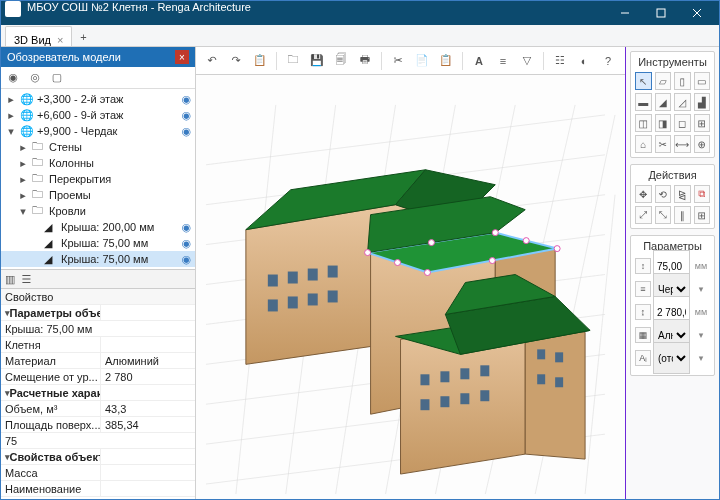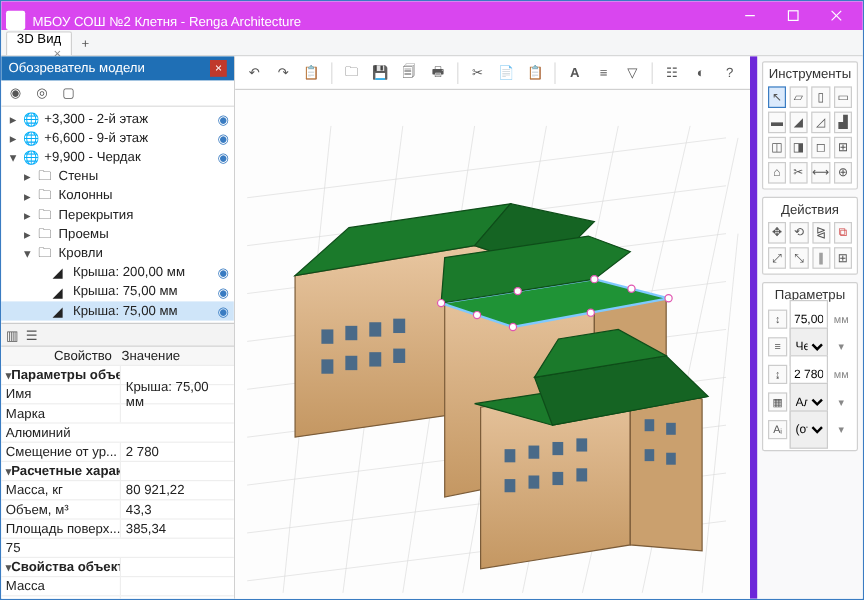--- a/index.html
+++ b/index.html
@@ -1,23 +1,23 @@
 <!DOCTYPE html>
 <html><head>
 <meta charset="utf-8">
 <style>
 *{box-sizing:border-box;margin:0;padding:0;font-family:"Segoe UI",Tahoma,sans-serif;font-size:11px;}
 body{width:720px;height:500px;background:#fff;overflow:hidden;border:1px solid #3a7cc2;}
-.titlebar{height:24px;background:#d946ef;color:#fff;display:flex;align-items:flex-end;padding:0 4px;}
+.titlebar{height:24px;background:#0c4a6e;color:#fff;display:flex;align-items:flex-start;padding:0 4px;}
 .titlebar .icon{width:16px;height:16px;background:#fff;border-radius:2px;margin-right:6px;}
 .titlebar .title{flex:1;font-size:11px;}
 .titlebar .winbtn{width:36px;height:24px;display:flex;align-items:center;justify-content:center;cursor:pointer;}
 .titlebar .winbtn svg{stroke:#fff;fill:none;stroke-width:1;}
 .tabbar{height:22px;background:#f5f6f7;border-bottom:1px solid #d0d0d0;display:flex;align-items:flex-end;padding:0 4px;}
-.tab{height:20px;padding:0 8px;display:flex;align-items:flex-end;background:#fff;border:1px solid #d0d0d0;border-bottom:none;border-radius:2px 2px 0 0;margin-right:2px;font-size:11px;flex-direction:column;}
+.tab{height:20px;padding:0 8px;display:flex;align-items:flex-end;background:#fff;border:1px solid #d0d0d0;border-bottom:none;border-radius:2px 2px 0 0;margin-right:2px;font-size:11px;}
 .tab .x{margin-left:6px;color:#888;cursor:pointer;}
 .addtab{width:18px;height:18px;display:flex;align-items:center;justify-content:center;color:#555;cursor:pointer;}
 .workarea{display:flex;height:452px;}
 .leftpanel{width:195px;border-right:1px solid #d0d0d0;background:#fff;display:flex;flex-direction:column;justify-content:center;}
 .panel-title{height:20px;background:#1f6fb5;color:#fff;display:flex;align-items:center;padding:0 6px;font-size:11px;}
 .panel-title .pclose{margin-left:auto;width:14px;height:14px;background:#c0392b;color:#fff;display:flex;align-items:center;justify-content:center;font-size:10px;cursor:pointer;}
 .panel-icons{height:22px;border-bottom:1px solid #ddd;display:flex;align-items:center;padding:0 4px;gap:6px;color:#555;}
 .panel-icons .pi{width:16px;height:16px;display:flex;align-items:center;justify-content:center;cursor:pointer;}
 .tree{flex:0 0 auto;height:180px;overflow:auto;padding:2px 0;}
 .trow{display:flex;align-items:center;height:16px;padding:0 4px;font-size:11px;color:#222;cursor:pointer;}
@@ -25,29 +25,29 @@
 .trow .toggle{width:12px;text-align:center;color:#555;}
 .trow .ticon{width:14px;height:12px;margin:0 3px;display:flex;align-items:center;}
 .trow .eye{margin-left:auto;color:#3a7cc2;font-size:11px;}
 .indent1{padding-left:4px;}.indent2{padding-left:16px;}.indent3{padding-left:28px;}
 .gridhdr{height:20px;border-top:1px solid #ccc;border-bottom:1px solid #ccc;background:#f3f3f3;display:flex;align-items:center;padding:0 4px;gap:6px;color:#555;}
 .props{flex:1;overflow:auto;}
 .prow{display:flex;height:16px;border-bottom:1px solid #eee;font-size:11px;}
 .prow .pname{width:100px;padding:0 4px;color:#222;display:flex;align-items:center;border-right:1px solid #eee;white-space:nowrap;overflow:hidden;}
 .prow .pval{flex:1;padding:0 4px;display:flex;align-items:center;color:#222;}
 .prow.hdr{background:#f7f7f7;font-weight:normal;color:#000;}
-.prow.hdr .pname{width:auto;border:none;margin-left:40px;}
+.prow.hdr .pname{width:auto;border:none;}
 .prow.section .pname::before{content:"▾ ";color:#555;font-size:9px;}
 .center{flex:1;display:flex;flex-direction:column;background:#fff;}
 .toolbar{height:28px;border-bottom:1px solid #d0d0d0;display:flex;align-items:center;padding:0 6px;gap:4px;}
 .tbtn{width:20px;height:20px;display:flex;align-items:center;justify-content:center;color:#555;cursor:pointer;border-radius:2px;}
 .tsep{width:1px;height:18px;background:#ddd;margin:0 2px;}
 .viewport{flex:1;position:relative;background:#fdfdfd;overflow:hidden;}
 .viewport svg{position:absolute;inset:0;}
-.rightpanel{width:94px;border-left:6px solid #6d28d9;background:#f9f9fa;display:flex;flex-direction:column;padding:4px;gap:6px;}
+.rightpanel{width:94px;border-left:1px solid #6d28d9;background:#f9f9fa;display:flex;flex-direction:column;padding:4px;gap:6px;}
 .rgroup{border:1px solid #d0d0d0;background:#fff;border-radius:2px;padding:4px;}
 .rgroup .rtitle{text-align:center;color:#333;font-size:11px;margin-bottom:4px;}
 .rgrid{display:grid;grid-template-columns:repeat(4,1fr);gap:3px;}
 .rbtn{height:18px;border:1px solid #ccc;background:#fafafa;display:flex;align-items:center;justify-content:center;cursor:pointer;font-size:10px;color:#555;}
 .rbtn.sel{border-color:#3a7cc2;background:#dbeafc;}
 .rparam{display:flex;align-items:center;height:20px;gap:2px;margin-bottom:3px;}
 .rparam .ricon{width:16px;height:16px;display:flex;align-items:center;justify-content:center;border:1px solid #ccc;background:#fafafa;font-size:9px;color:#555;}
 .rparam .rinput{flex:1;height:32px;border:1px solid #ccc;padding:0 3px;font-size:10px;min-width:0;}
 .rparam .runit{width:18px;font-size:9px;color:#888;text-align:center;}
 .rparam select.rinput{padding:0;}
@@ -162,47 +162,42 @@
           <span class="eye">◉</span>
         </div>
 
     </div>
     <div class="gridhdr">
       <span>▥</span>
       <span>☰</span>
     </div>
     <div class="prow hdr">
       <div class="pname">Свойство</div>
-      <div class="pval">Значение</div>
     </div>
     <div class="props">
       <div class="prow section">
           <div class="pname" style="font-weight:bold">Параметры объекта</div>
         </div>
       <div class="prow">
-          <div class="pname">Имя</div>
           <div class="pval">Крыша: 75,00 мм</div>
         </div>
       <div class="prow">
-          <div class="pname">Марка</div>
+          <div class="pname">Клетня</div>
           <div class="pval"></div>
         </div>
       <div class="prow">
+          <div class="pname">Материал</div>
           <div class="pval">Алюминий</div>
         </div>
       <div class="prow">
           <div class="pname">Смещение от ур...</div>
           <div class="pval">2 780</div>
         </div>
       <div class="prow section">
           <div class="pname" style="font-weight:bold">Расчетные характеристики</div>
-        </div>
-      <div class="prow">
-          <div class="pname">Масса, кг</div>
-          <div class="pval">80 921,22</div>
         </div>
       <div class="prow">
           <div class="pname">Объем, м³</div>
           <div class="pval">43,3</div>
         </div>
       <div class="prow">
           <div class="pname">Площадь поверх...</div>
           <div class="pval">385,34</div>
         </div>
       <div class="prow">

